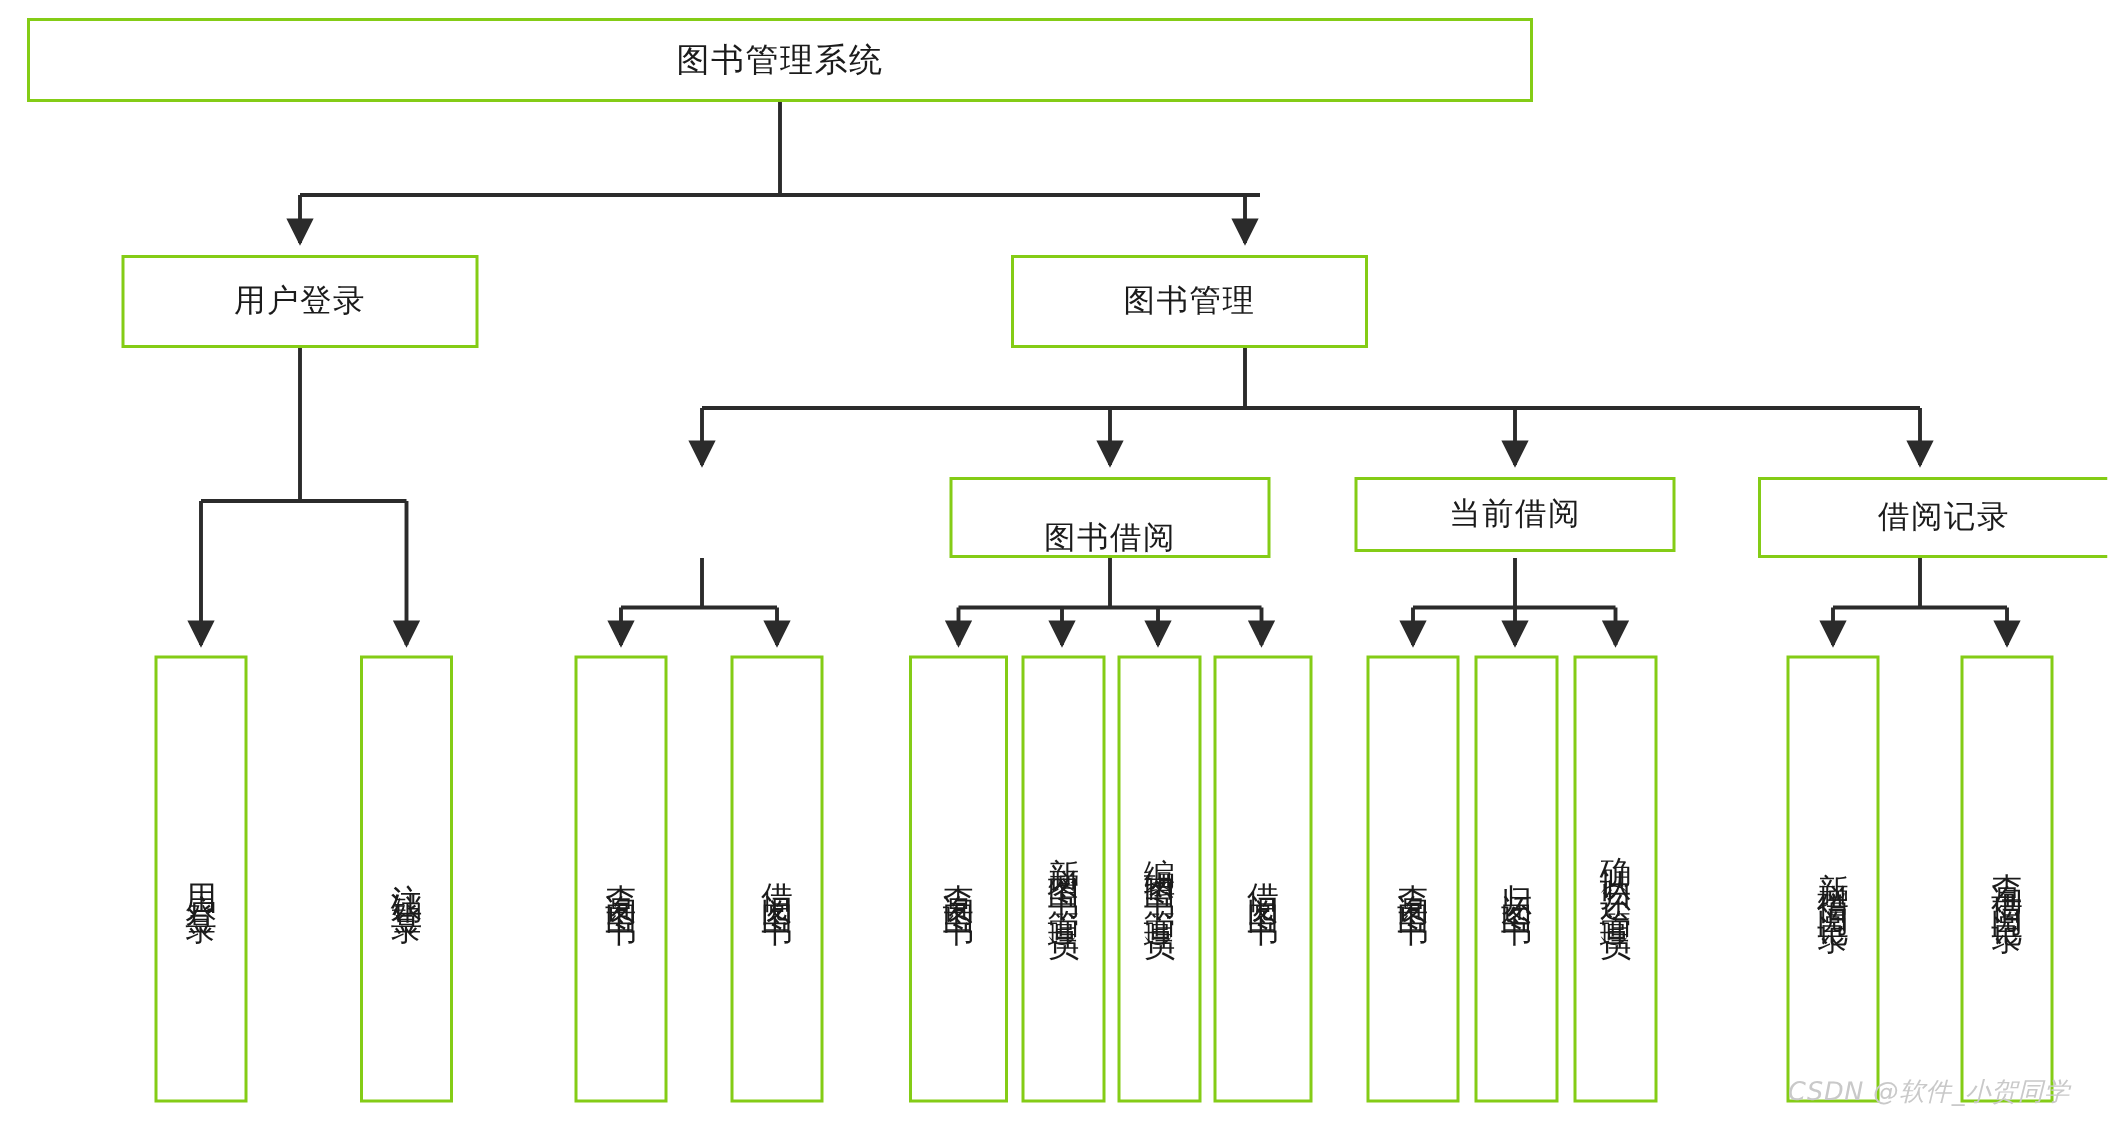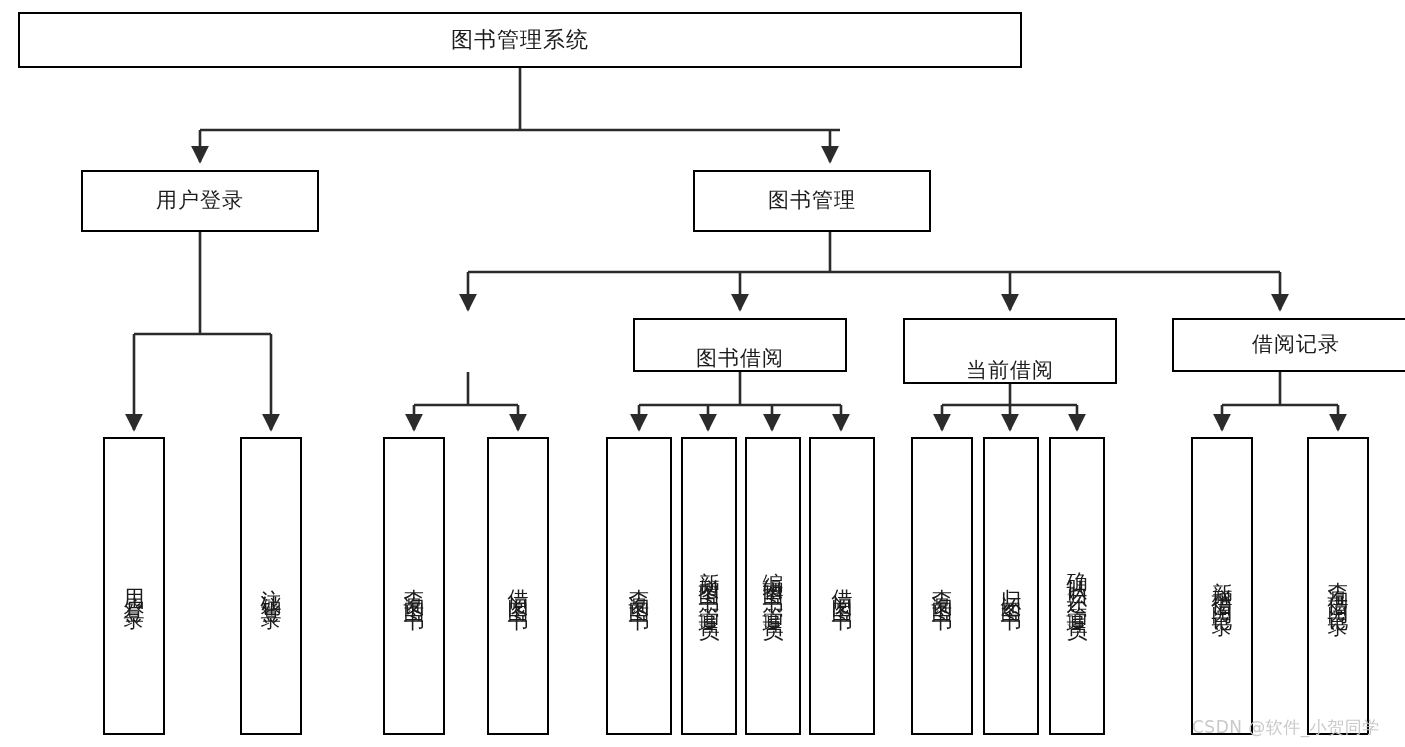--- a/index.html
+++ b/index.html
@@ -20,21 +20,21 @@
   #edges {
     position: absolute;
     left: 0;
     top: 0;
     width: 1405px;
     height: 747px;
   }
   .node {
     position: absolute;
     box-sizing: border-box;
-    border: 2px solid #000000;
+    border: 2px solid #84cc16;
     background: #ffffff;
     display: flex;
     align-items: center;
     justify-content: center;
     color: #1b1b1b;
   }
   .node-h {
     font-size: 21px;
     letter-spacing: 1px;
     line-height: 1.1;
@@ -56,20 +56,21 @@
   .node-v .vtext {
     writing-mode: vertical-rl;
     text-orientation: upright;
   }
   .watermark {
     position: absolute;
     font-size: 17px;
     color: #c9c9c9;
     white-space: nowrap;
     letter-spacing: 0.5px;
+    font-style: italic;
   }
 </style>
 </head>
 <body>
 
 <div id="canvas">
 
   <svg id="edges" viewBox="0 0 1405 747" width="1405" height="747" xmlns="http://www.w3.org/2000/svg">
     <defs>
       <marker id="arrow" viewBox="0 0 10 10" refX="9" refY="5" markerWidth="7" markerHeight="7" orient="auto-start-reverse">
@@ -120,28 +121,28 @@
     </g>
   </svg>
 
   <div class="node node-root" style="left:18px; top:12px; width:1004px; height:56px;">
     <span>图书管理系统</span>
   </div>
 
   <div class="node node-h" style="left:81px; top:170px; width:238px; height:62px;">
     <span>用户登录</span>
   </div>
-  <div class="node node-h" style="left:693px; top:170px; width:238px; height:62px;">
+  <div class="node node-h" style="left:674px; top:170px; width:238px; height:62px;">
     <span>图书管理</span>
   </div>
 
   <div class="node node-h" style="left:633px; top:318px; width:214px; height:54px;align-items:flex-end;">
     <span>图书借阅</span>
   </div>
-  <div class="node node-h" style="left:903px; top:318px; width:214px; height:66px;align-items:flex-end;">
+  <div class="node node-h" style="left:903px; top:318px; width:214px; height:50px;">
     <span>当前借阅</span>
   </div>
   <div class="node node-h" style="left:1172px; top:318px; width:248px; height:54px;">
     <span>借阅记录</span>
   </div>
 
   <div class="node node-v" style="left:103px; top:437px; width:62px; height:298px;">
     <span class="vtext">用户登录</span>
   </div>
   <div class="node node-v" style="left:240px; top:437px; width:62px; height:298px;">

